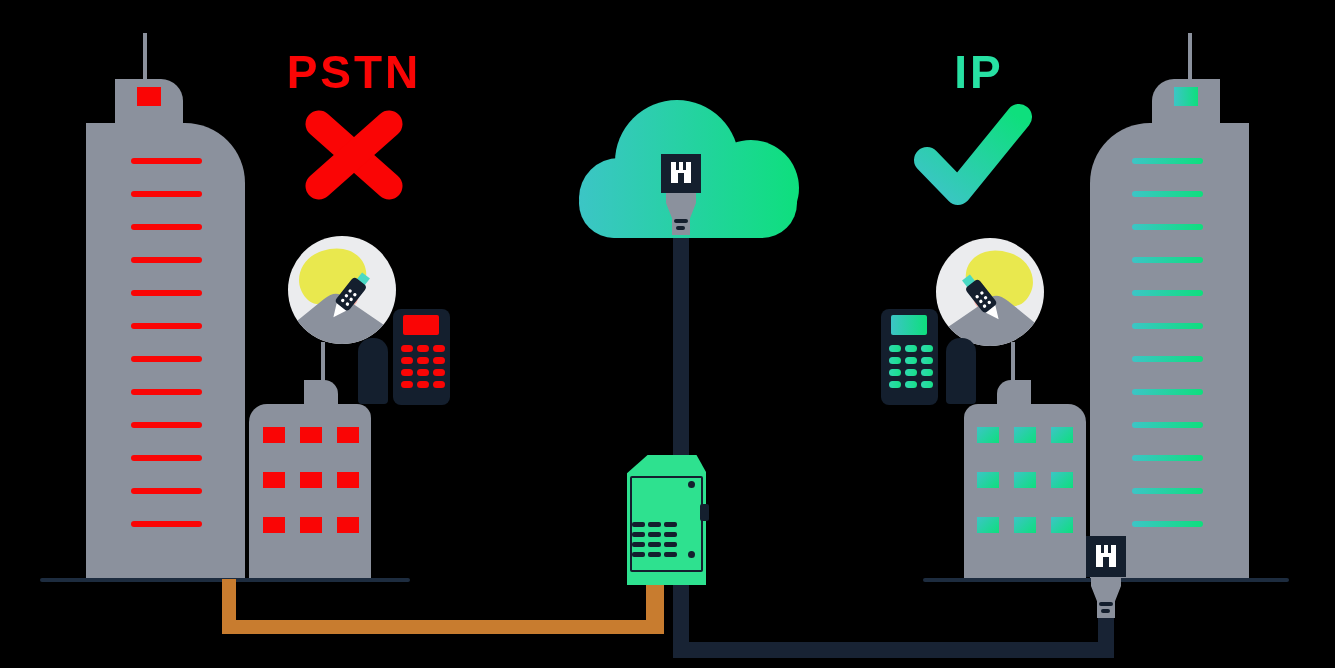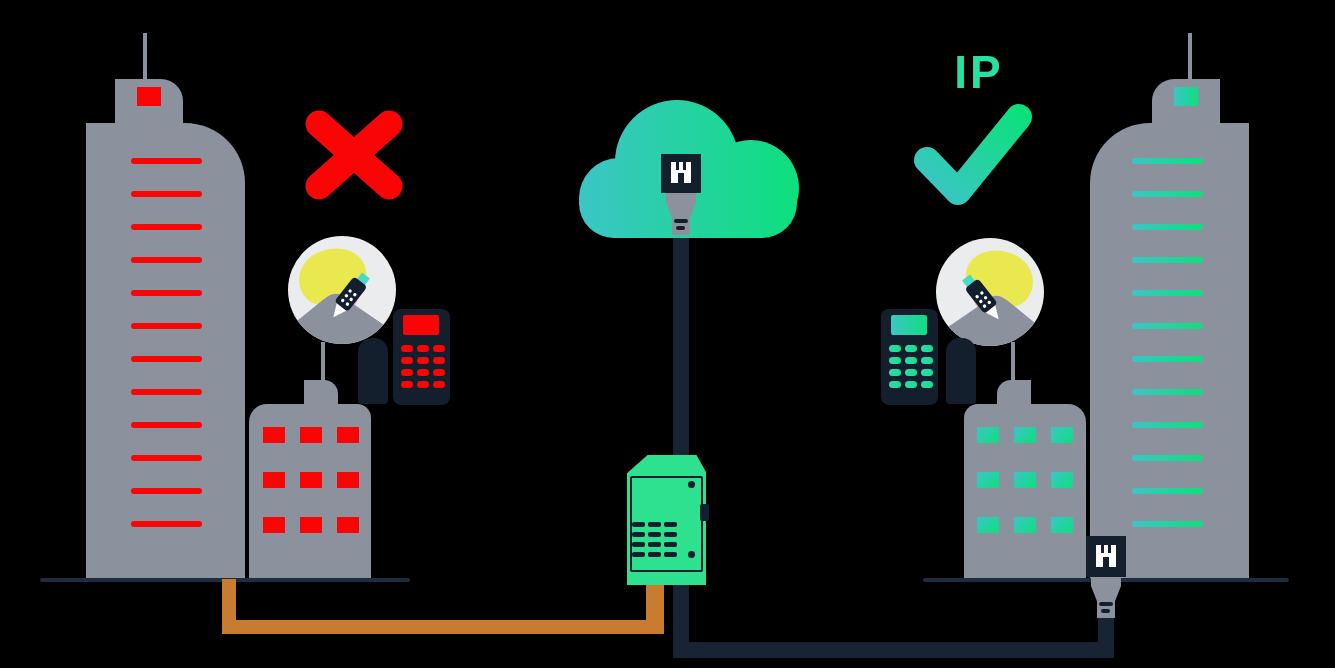--- a/index.html
+++ b/index.html
@@ -295,20 +295,21 @@
         <div class="btn-teal"></div>
         <div class="btn-teal"></div>
         <div class="btn-teal"></div>
         <div class="btn-teal"></div>
         <div class="btn-teal"></div>
         <div class="btn-teal"></div>
       </div>
     <div class="abs handset" style="left:946px;"></div>
   </div>
 
+  <div class="abs big-label pstn" style="left:254px;">PSTN</div>
   <svg class="abs" style="left:303px;top:108px;" width="102" height="94" viewBox="0 0 102 94">
     <line x1="16" y1="16" x2="86" y2="78" stroke="#fa0505" stroke-width="27" stroke-linecap="round"></line>
     <line x1="86" y1="16" x2="16" y2="78" stroke="#fa0505" stroke-width="27" stroke-linecap="round"></line>
   </svg>
 
   <div class="abs big-label ip" style="left:879px;text-align:center;">IP</div>
   <svg class="abs" style="left:910px;top:100px;" width="126" height="108" viewBox="0 0 126 108">
     <defs>
       <linearGradient id="ckg" x1="0%" y1="100%" x2="100%" y2="0%">
         <stop offset="0" stop-color="#3cc5c6"></stop>

